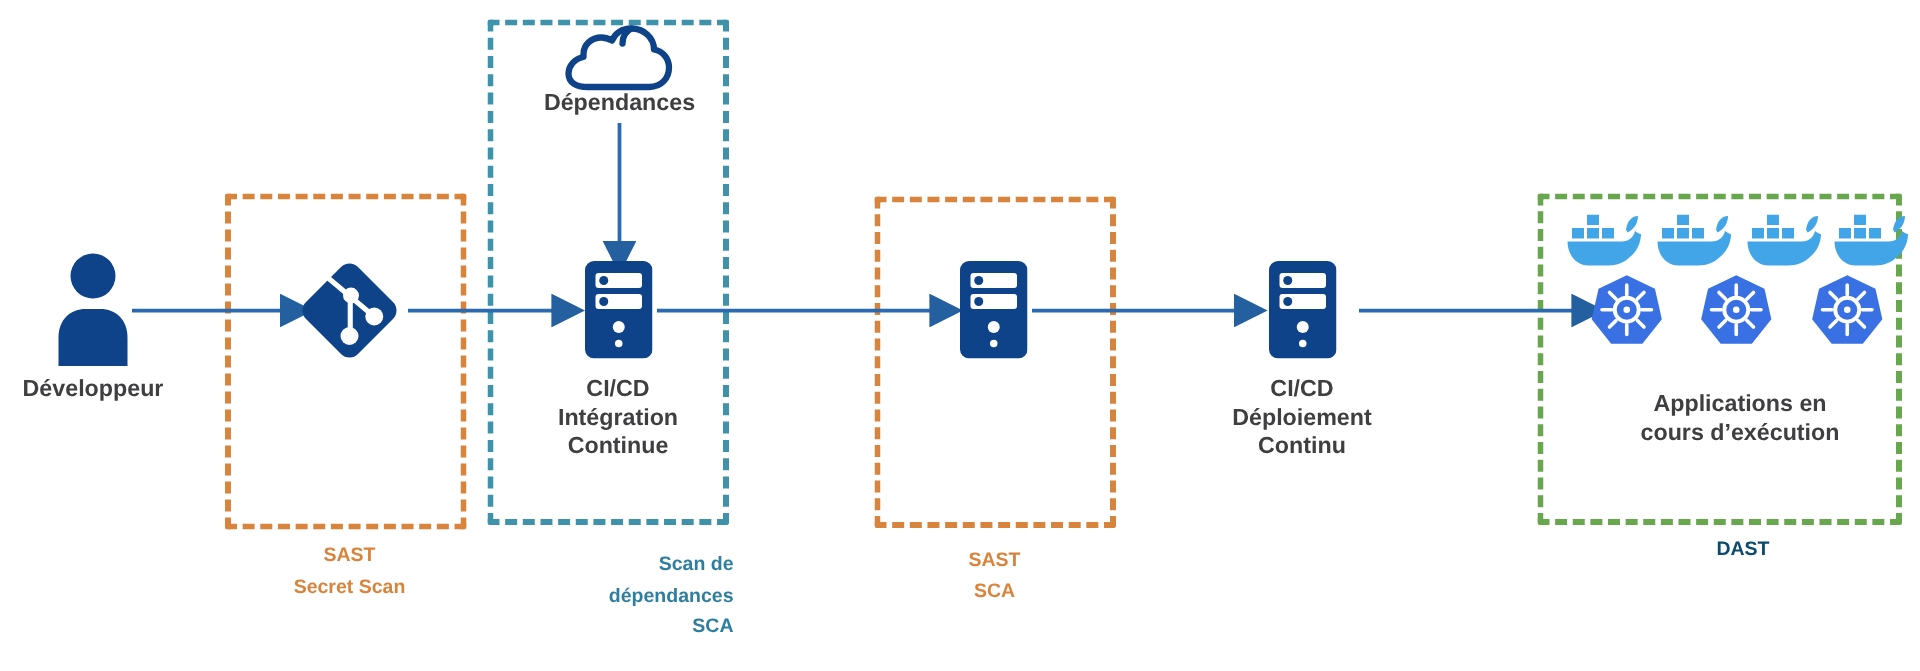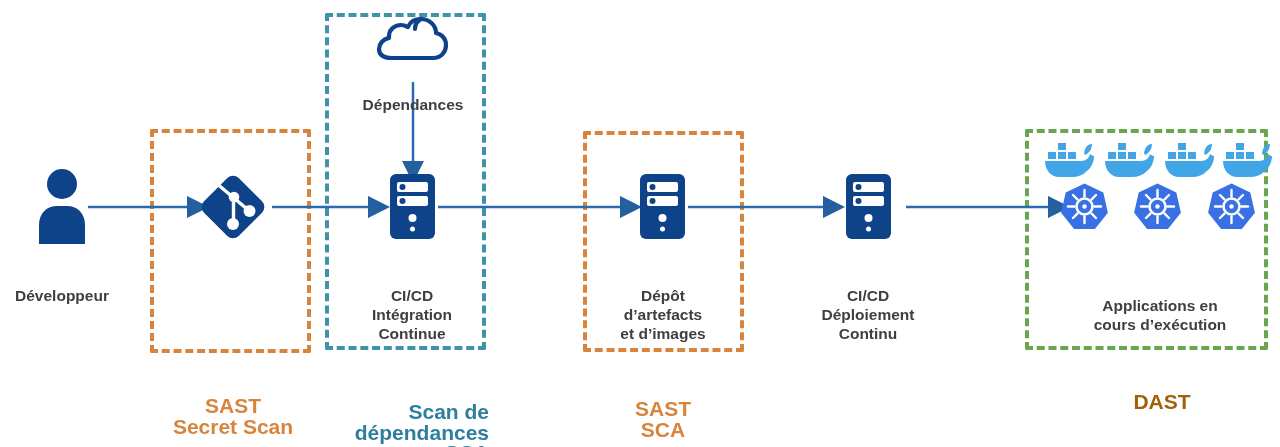--- a/index.html
+++ b/index.html
@@ -8,26 +8,26 @@
     font-family:"Liberation Sans",sans-serif;font-weight:bold;overflow:hidden;
   }
   .layer{position:absolute;left:0;top:0;pointer-events:none;}
   .group{position:absolute;box-sizing:border-box;border:4px dashed;border-radius:2px;}
   .group.orange{border-color:#d8843c;}
   .group.teal{border-color:#3e93ab;}
   .group.green{border-color:#68a74e;}
   .icon{position:absolute;}
   .lbl{
     position:absolute;width:160px;text-align:center;white-space:pre-line;
-    color:#3f3f41;font-size:15.5px;line-height:19px;margin-top:36px;
+    color:#3f3f41;font-size:15.5px;line-height:19px;
   }
-  .glbl{font-size:21px;line-height:20.5px;}
+  .glbl{font-size:13px;line-height:20.5px;}
   .lbl.orange{color:#d8843c;}
   .lbl.tealtxt{color:#2e7f9f;text-align:right;}
-  .lbl.greentxt{color:#a16207;}
+  .lbl.greentxt{color:#0c4a6e;}
 </style>
 </head>
 <body>
 
 <div class="canvas">
 
   <div class="group orange" style="left:150px;top:129px;width:161px;height:224px;"></div>
   <div class="group teal" style="left:325px;top:13px;width:161px;height:337px;"></div>
   <div class="group orange" style="left:583px;top:131px;width:161px;height:221px;"></div>
   <div class="group green" style="left:1025px;top:129px;width:243px;height:221px;"></div>
@@ -103,23 +103,20 @@
     <svg width="45" height="65" viewBox="0 0 45 65">
       <rect x="0" y="0" width="45" height="65" rx="6" fill="#0e4289"></rect>
       <rect x="7" y="8" width="31" height="10" rx="2" fill="#ffffff"></rect>
       <rect x="7" y="22" width="31" height="10" rx="2" fill="#ffffff"></rect>
       <circle cx="12.5" cy="13" r="3" fill="#0e4289"></circle>
       <circle cx="12.5" cy="27" r="3" fill="#0e4289"></circle>
       <circle cx="22.5" cy="44" r="4" fill="#ffffff"></circle>
       <circle cx="22.5" cy="55" r="2.5" fill="#ffffff"></circle>
     </svg>
   </div>
-  <div class="lbl" style="left:583px;top:250px;">Dépôt
-d’artefacts
-et d’images</div>
   <div class="lbl glbl orange" style="left:583px;top:363px;">SAST
 SCA</div>
 
   <div class="icon" style="left:846px;top:174px;">
     <svg width="45" height="65" viewBox="0 0 45 65">
       <rect x="0" y="0" width="45" height="65" rx="6" fill="#0e4289"></rect>
       <rect x="7" y="8" width="31" height="10" rx="2" fill="#ffffff"></rect>
       <rect x="7" y="22" width="31" height="10" rx="2" fill="#ffffff"></rect>
       <circle cx="12.5" cy="13" r="3" fill="#0e4289"></circle>
       <circle cx="12.5" cy="27" r="3" fill="#0e4289"></circle>

